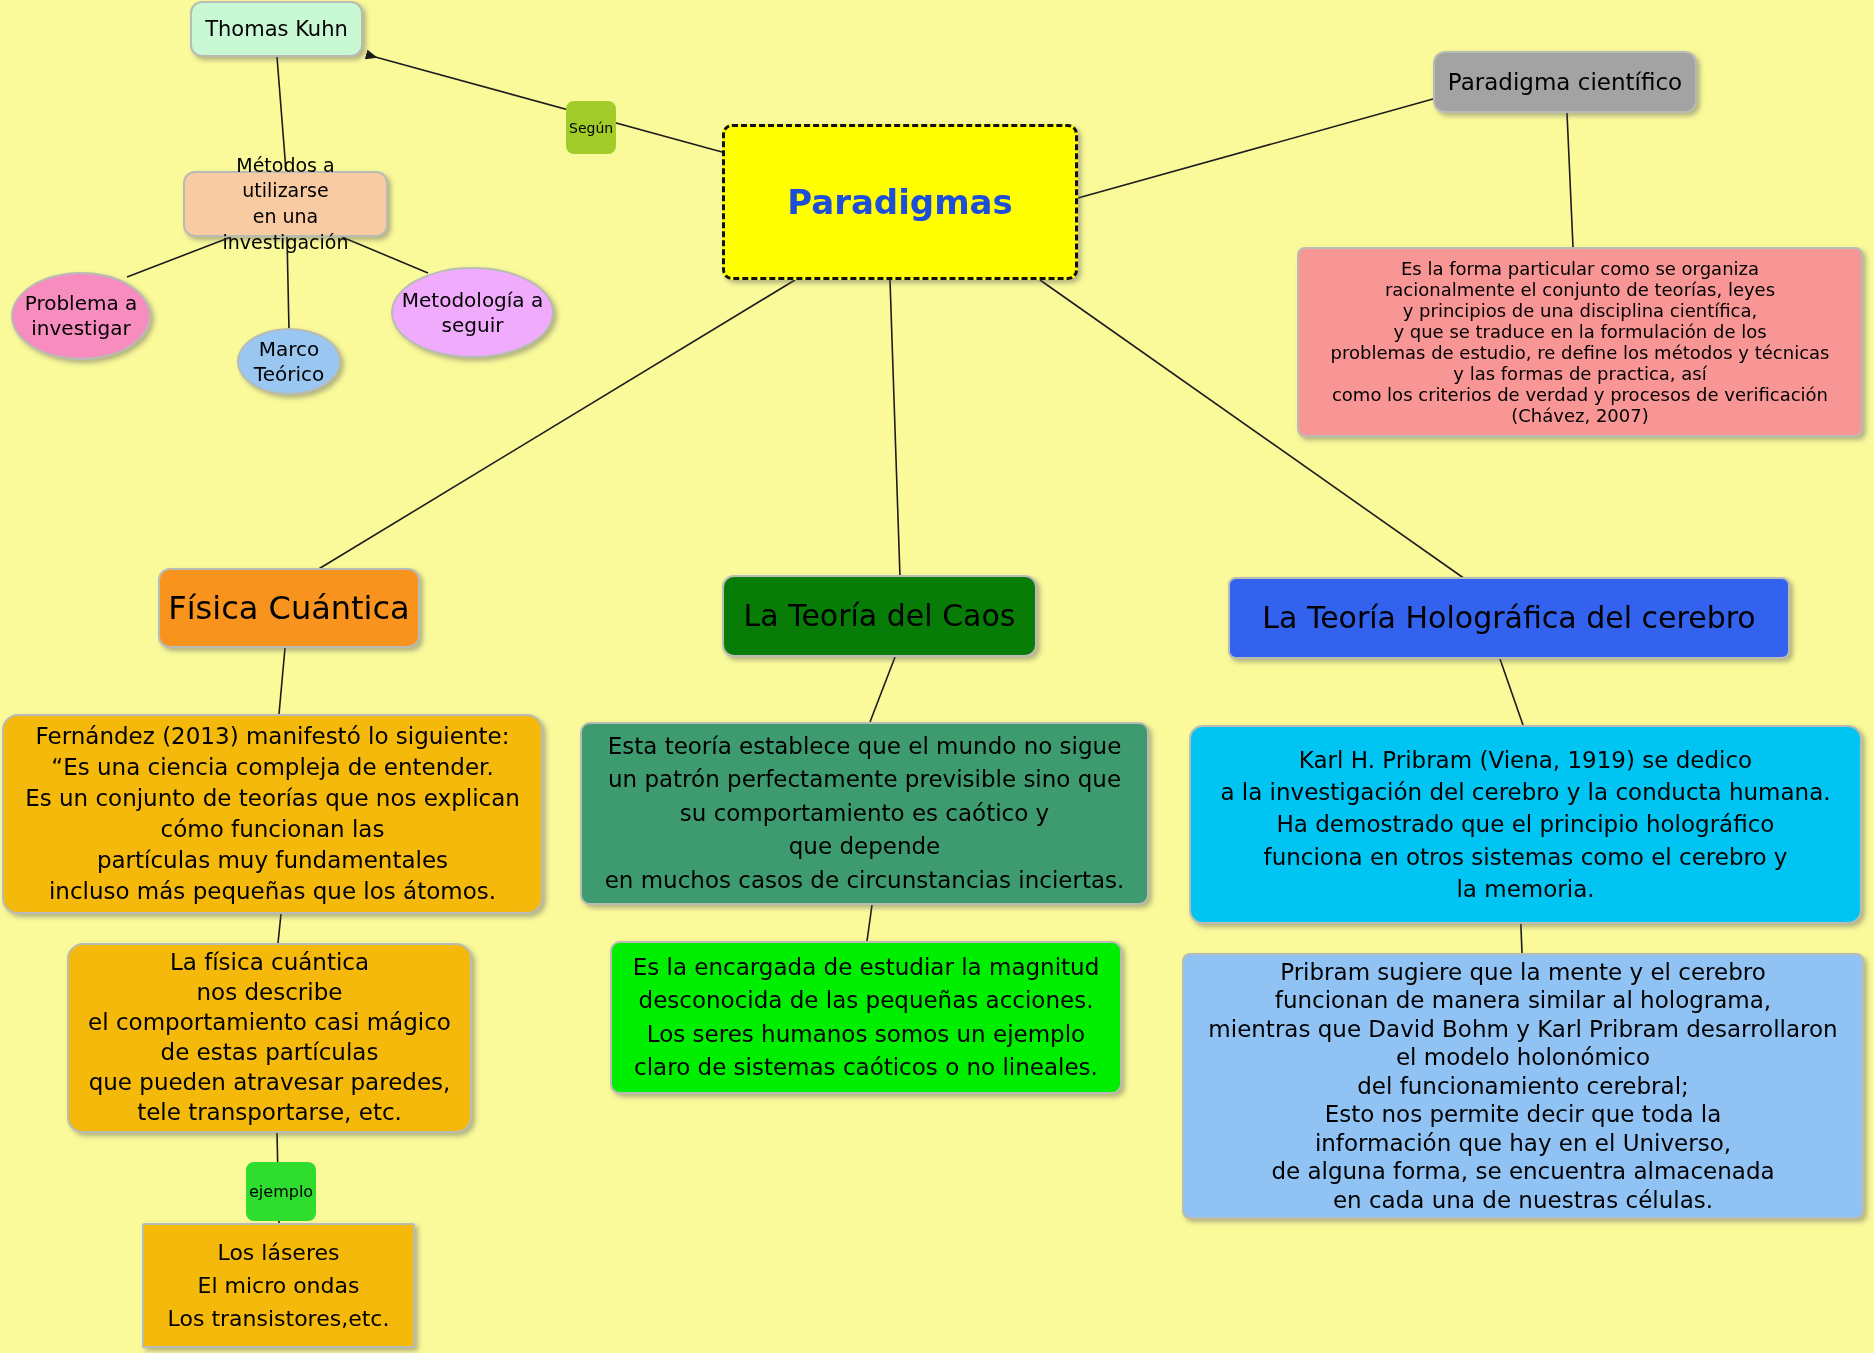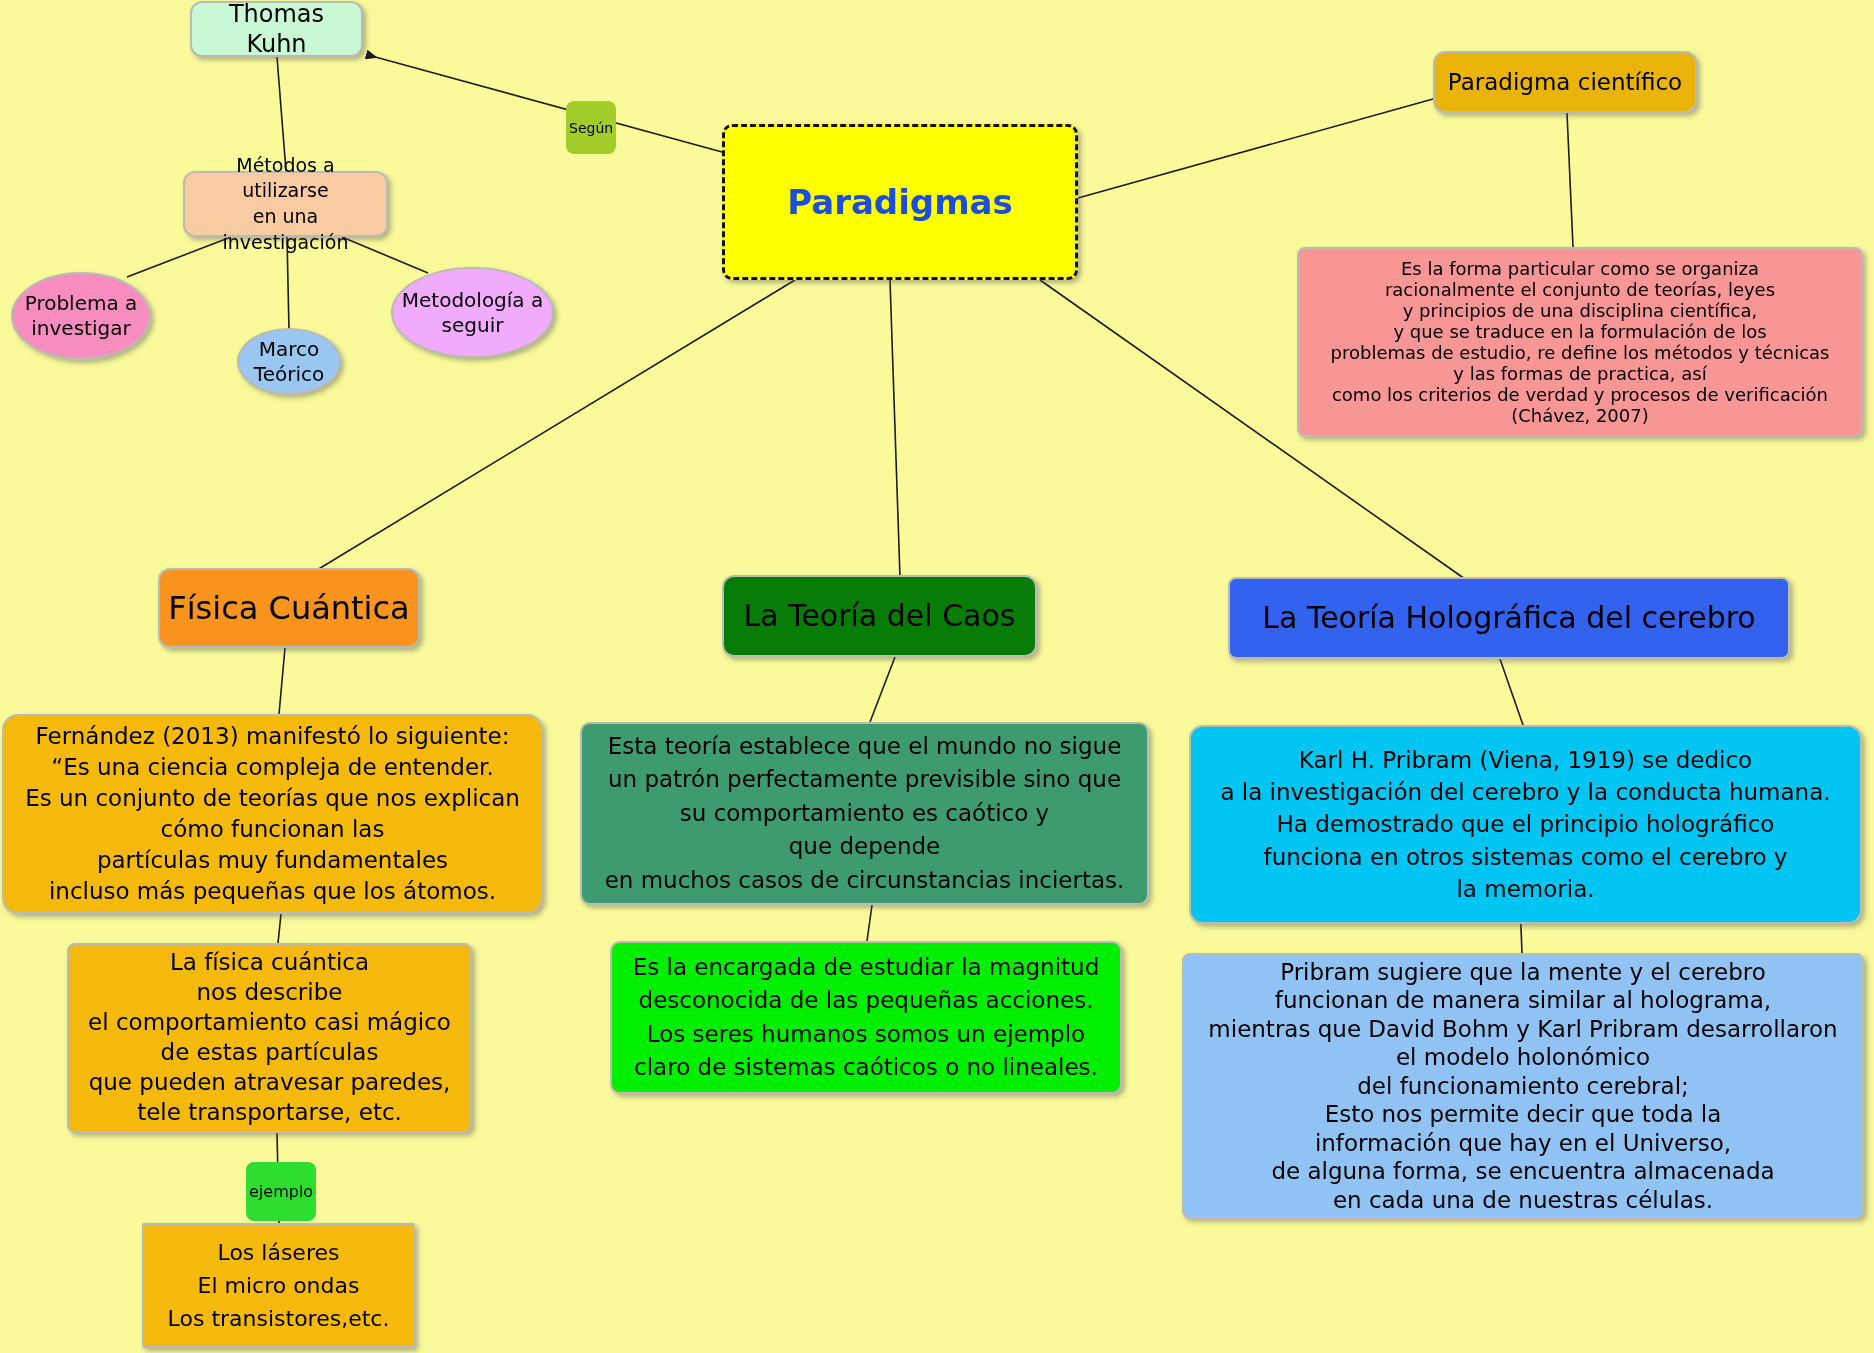--- a/index.html
+++ b/index.html
@@ -25,36 +25,36 @@
     line-height:1.25;
   }
   .ellipse{border-radius:50%;}
   .linklabel{
     position:absolute;
     display:flex;align-items:center;justify-content:center;
     color:#000;border:none;border-radius:8px;
     box-shadow:none;padding:16px 3px;
   }
   
-  .n-kuhn       {left:190px;top:1px;   width:173px;height:56px; font-size:24px;}
+  .n-kuhn       {left:190px;top:1px;   width:173px;height:56px; font-size:21px;}
   .n-metodos    {left:183px;top:171px; width:205px;height:66px; font-size:19px;line-height:1.35;}
   .n-problema   {left:11px; top:272px; width:140px;height:88px; font-size:20px;}
   .n-marco      {left:237px;top:328px; width:104px;height:67px; font-size:20px;}
   .n-metodologia{left:391px;top:267px; width:163px;height:91px; font-size:20px;}
   .n-segun      {left:566px;top:101px; height:21px; font-size:14px;}
   .n-paradigmas {left:722px;top:124px; width:356px;height:156px;
                  font-size:34px;font-weight:bold;color:#1d4ed8;
                  border:3px dashed #111;border-radius:10px;}
   .n-cientifico {left:1433px;top:51px; width:264px;height:62px; font-size:23px;}
   .n-chavez     {left:1297px;top:247px;width:566px;height:190px;font-size:18px;line-height:1.17;border-radius:8px;}
   .n-fisica     {left:158px;top:568px; width:262px;height:80px; font-size:32px;}
   .n-caos       {left:722px;top:575px; width:315px;height:82px; font-size:30px;}
   .n-holografica{left:1228px;top:577px;width:562px;height:82px; font-size:30px;border-radius:8px;}
   .n-fernandez  {left:2px;  top:714px; width:541px;height:200px;font-size:23px;line-height:1.35;border-radius:16px;}
-  .n-fisicadesc {left:67px; top:943px; width:405px;height:190px;font-size:23px;line-height:1.3;border-radius:8px;}
+  .n-fisicadesc {left:67px; top:943px; width:405px;height:190px;font-size:23px;line-height:1.3;border-radius:16px;}
   .n-ejemplo    {left:246px;top:1162px;height:27px;font-size:16px;}
   .n-laseres    {left:142px;top:1223px;width:273px;height:125px;font-size:22px;line-height:1.5;border-radius:2px;}
   .n-estateoria {left:580px;top:722px; width:569px;height:183px;font-size:23px;line-height:1.45;border-radius:10px;}
   .n-encargada  {left:610px;top:941px; width:512px;height:153px;font-size:23px;line-height:1.45;border-radius:10px;}
   .n-pribram1   {left:1189px;top:725px;width:673px;height:199px;font-size:23px;line-height:1.4;border-radius:14px;}
   .n-pribram2   {left:1182px;top:953px;width:682px;height:266px;font-size:23px;line-height:1.24;border-radius:8px;}
 </style>
 </head>
 <body>
 
@@ -92,21 +92,21 @@
 investigar</div>
   <div class="node ellipse n-marco" style="background-color: rgb(154, 198, 242);">Marco
 Teórico</div>
   <div class="node ellipse n-metodologia" style="background-color: #f0abfc;">Metodología a
 seguir</div>
 
   <div class="linklabel n-segun" style="background-color: rgb(162, 204, 42);">Según</div>
 
   <div class="node n-paradigmas" style="background-color: rgb(255, 255, 0);">Paradigmas</div>
 
-  <div class="node n-cientifico" style="background-color: #eab308;">Paradigma científico</div>
+  <div class="node n-cientifico" style="background-color: #a3a3a3;">Paradigma científico</div>
   <div class="node n-chavez" style="background-color: rgb(248, 150, 150);">Es la forma particular como se organiza
 racionalmente el conjunto de teorías, leyes
 y principios de una disciplina científica,
 y que se traduce en la formulación de los
 problemas de estudio, re define los métodos y técnicas
 y las formas de practica, así
 como los criterios de verdad y procesos de verificación
 (Chávez, 2007)</div>
 
   <div class="node n-fisica" style="background-color: rgb(248, 148, 30);">Física Cuántica</div>

